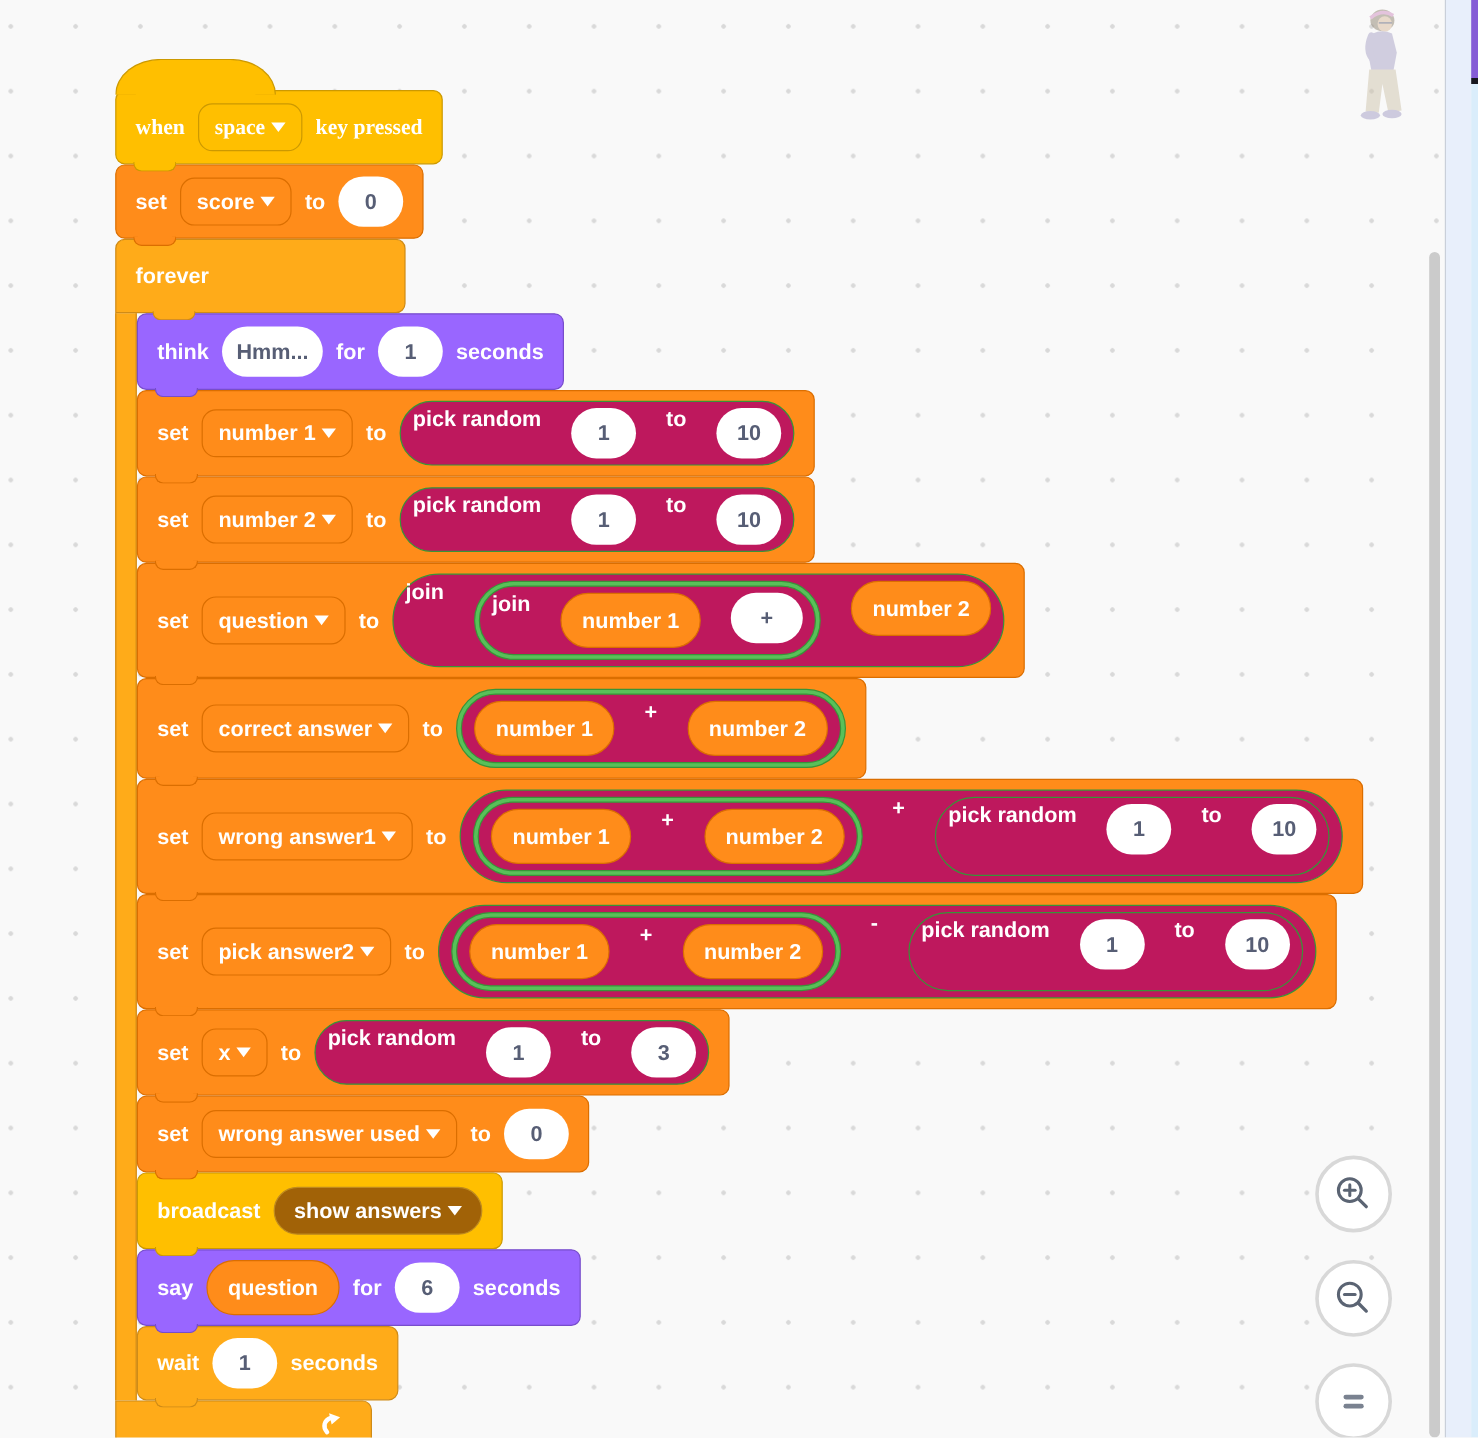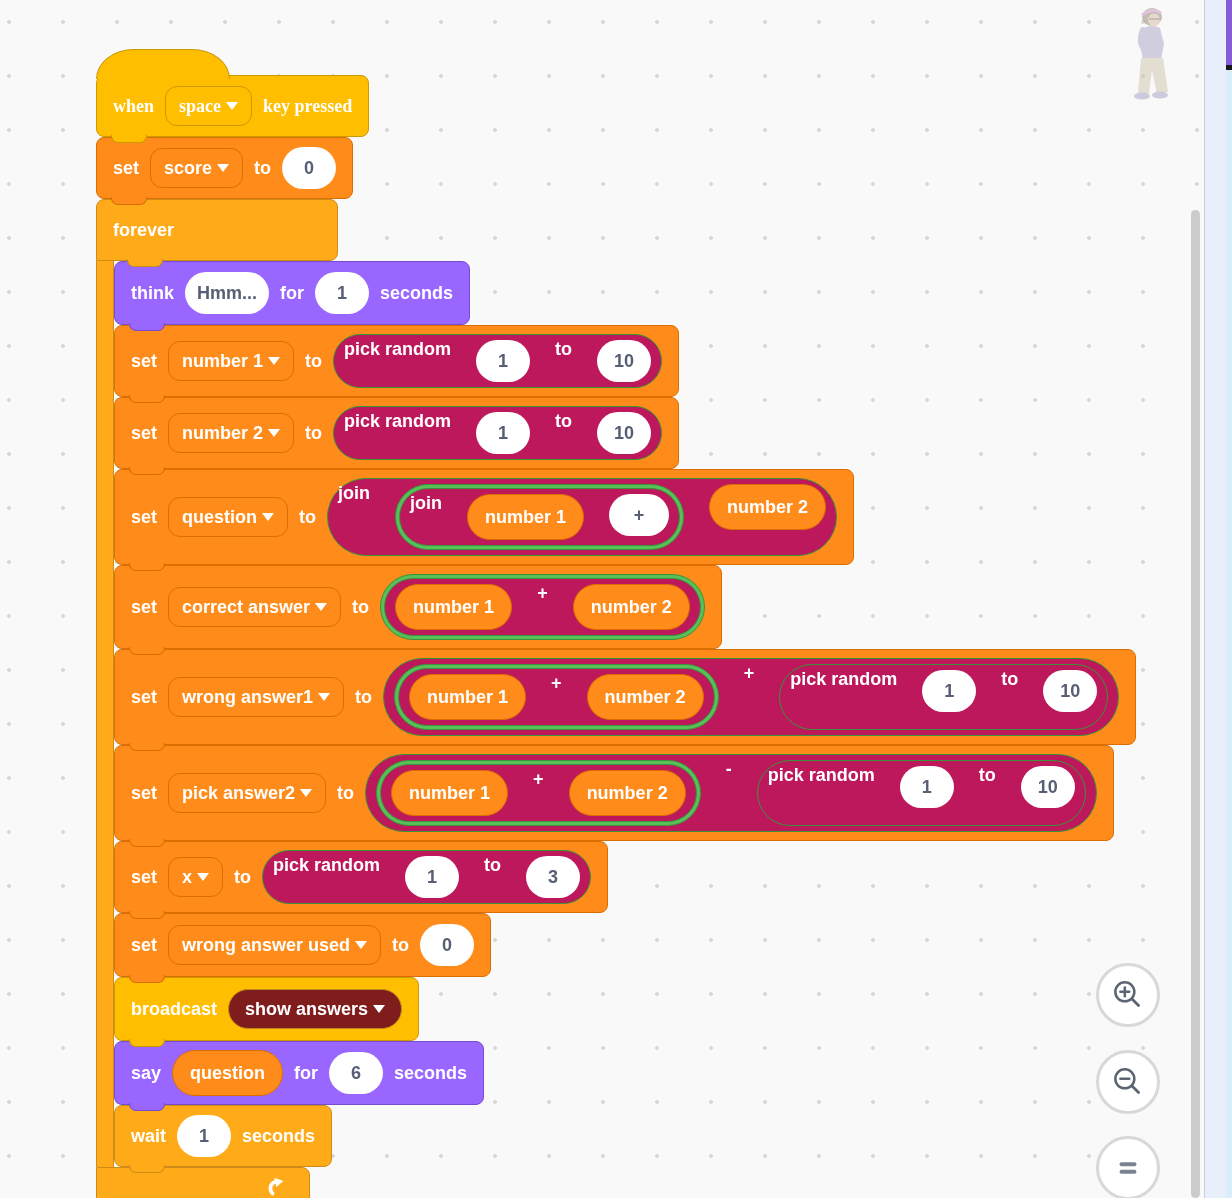--- a/index.html
+++ b/index.html
@@ -41,21 +41,21 @@
     background:#FFBF00;border:1px solid #CC9900;border-bottom:none;
     border-radius:66px 66px 0 0 / 52px 52px 0 0;
   }
   
   .dd{
     display:flex;align-items:center;gap:5px;border-radius:12px;
     padding:10px 13px;cursor:pointer;
   }
   .dd-ev{background:#FFBF00;border:1px solid #CC9900;}
   .dd-vr{background:#FF8C1A;border:1px solid #DB6E00;}
-  .dd-bc{background:#7f1d1d;border:1px solid #BE8A1F;border-radius:999px;padding:10px 16px;}
+  .dd-bc{background:#a16207;border:1px solid #BE8A1F;border-radius:999px;padding:10px 16px;}
   .caret{width:0;height:0;border-left:6px solid transparent;border-right:6px solid transparent;border-top:8px solid #fff;}
   
   .oval{
     background:#fff;border-radius:999px;min-width:54px;height:42px;
     display:flex;align-items:center;justify-content:center;
     color:#575E75;font-size:18px;font-weight:700;padding:0 12px;box-sizing:border-box;
   }
   
   .var-oval{
     background:#FF8C1A;border:1px solid #DB6E00;border-radius:999px;

